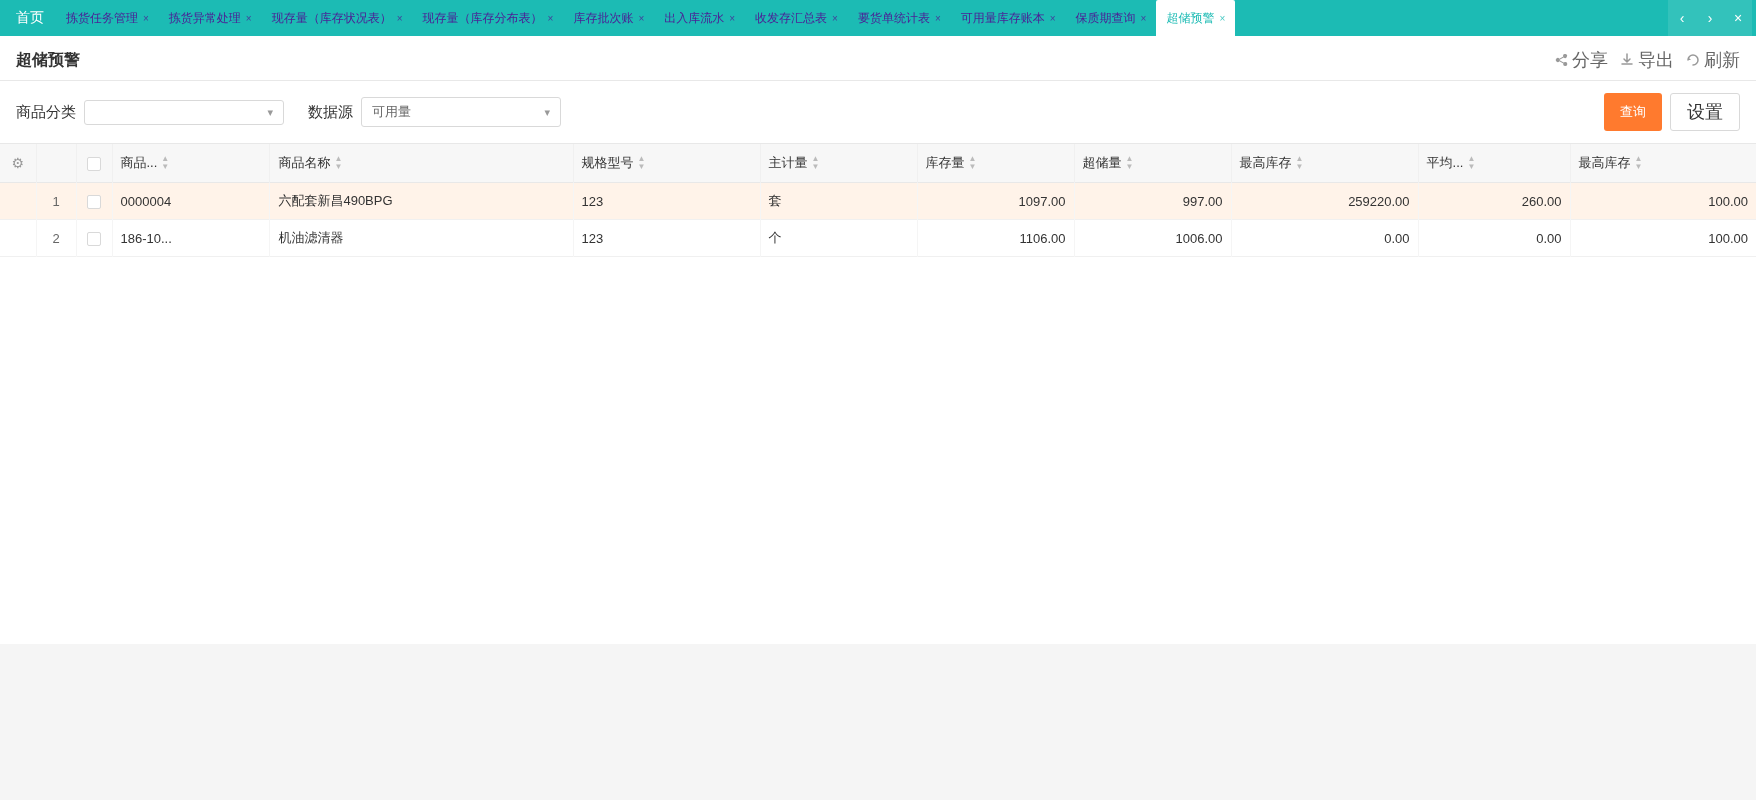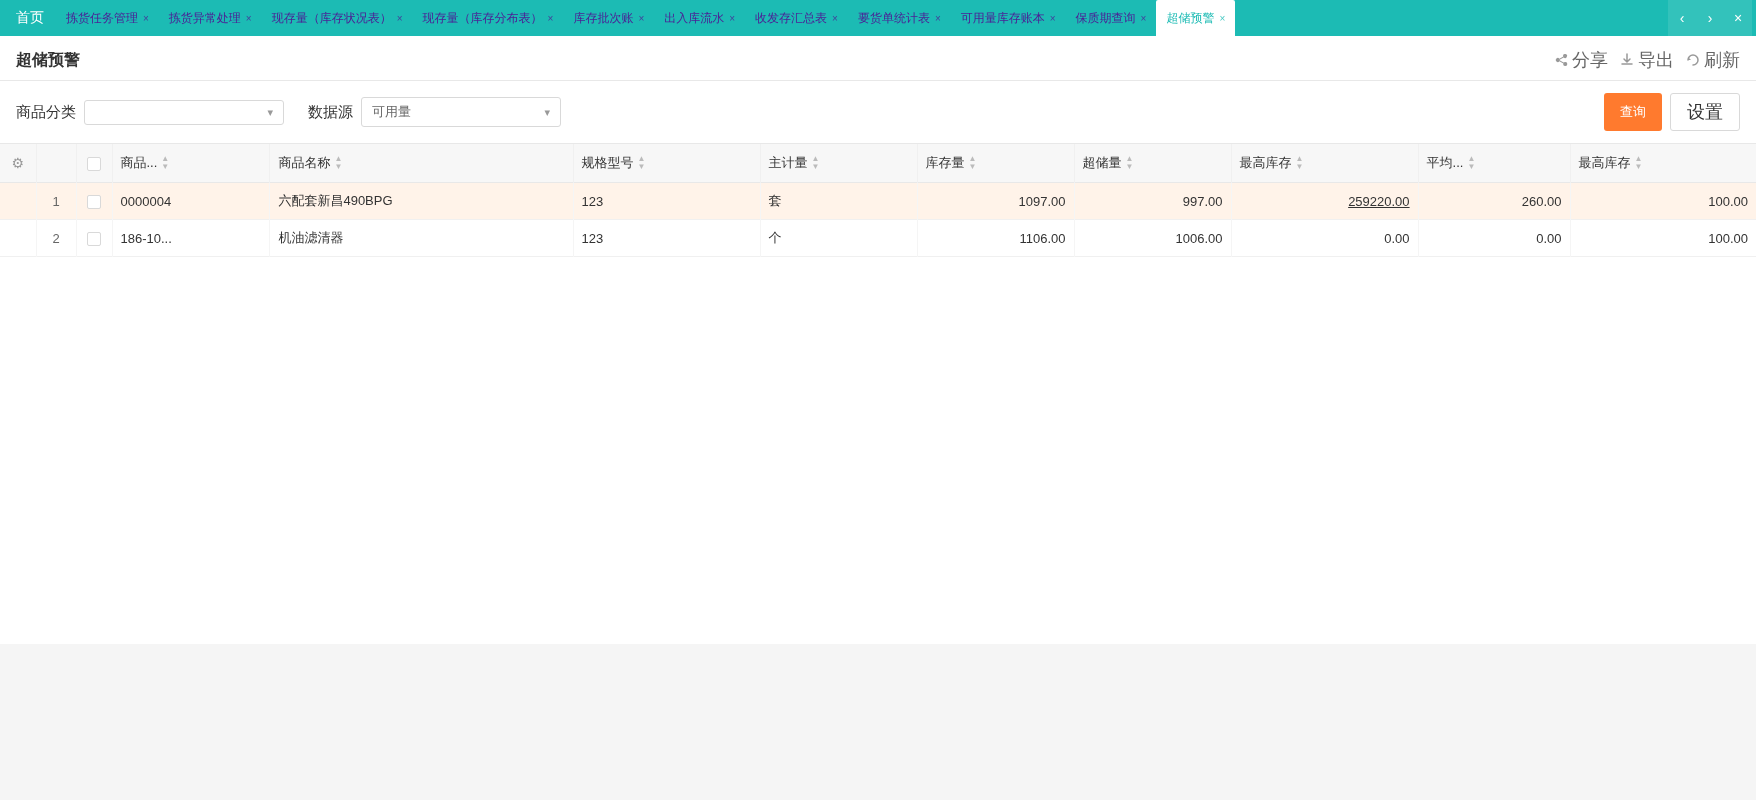--- a/index.html
+++ b/index.html
@@ -423,21 +423,21 @@
     <td class="col-num">1</td>
     <td class="col-check">
       <span class="checkbox"></span>
     </td>
     <td>0000004</td>
     <td>六配套新昌490BPG</td>
     <td>123</td>
     <td>套</td>
     <td style="text-align:right;">1097.00</td>
     <td style="text-align:right;">997.00</td>
-    <td style="text-align:right;text-decoration:underline;">259220.00</td>
+    <td style="text-align:right;">259220.00</td>
     <td style="text-align:right;">260.00</td>
     <td style="text-align:right;">100.00</td>
   </tr>
           <tr>
     <td class="col-settings"></td>
     <td class="col-num">2</td>
     <td class="col-check">
       <span class="checkbox"></span>
     </td>
     <td>186-10...</td>

